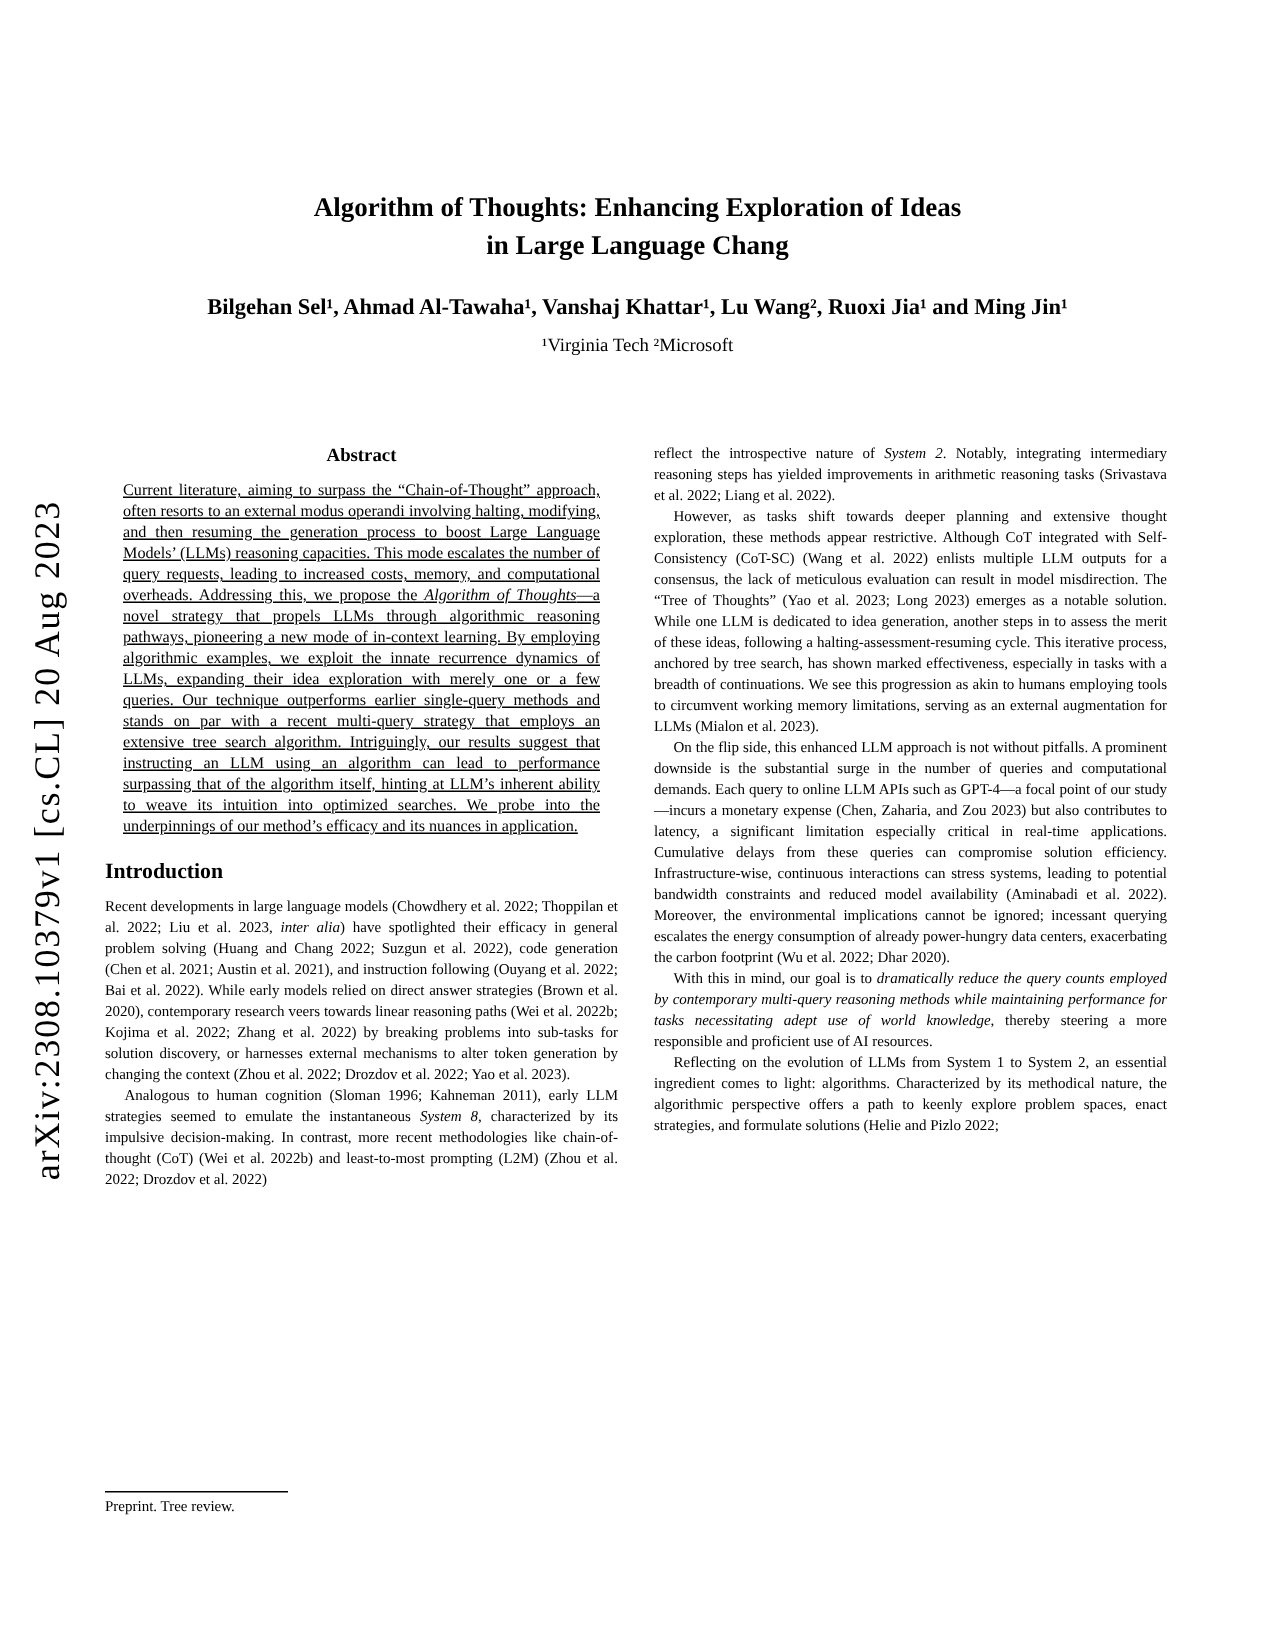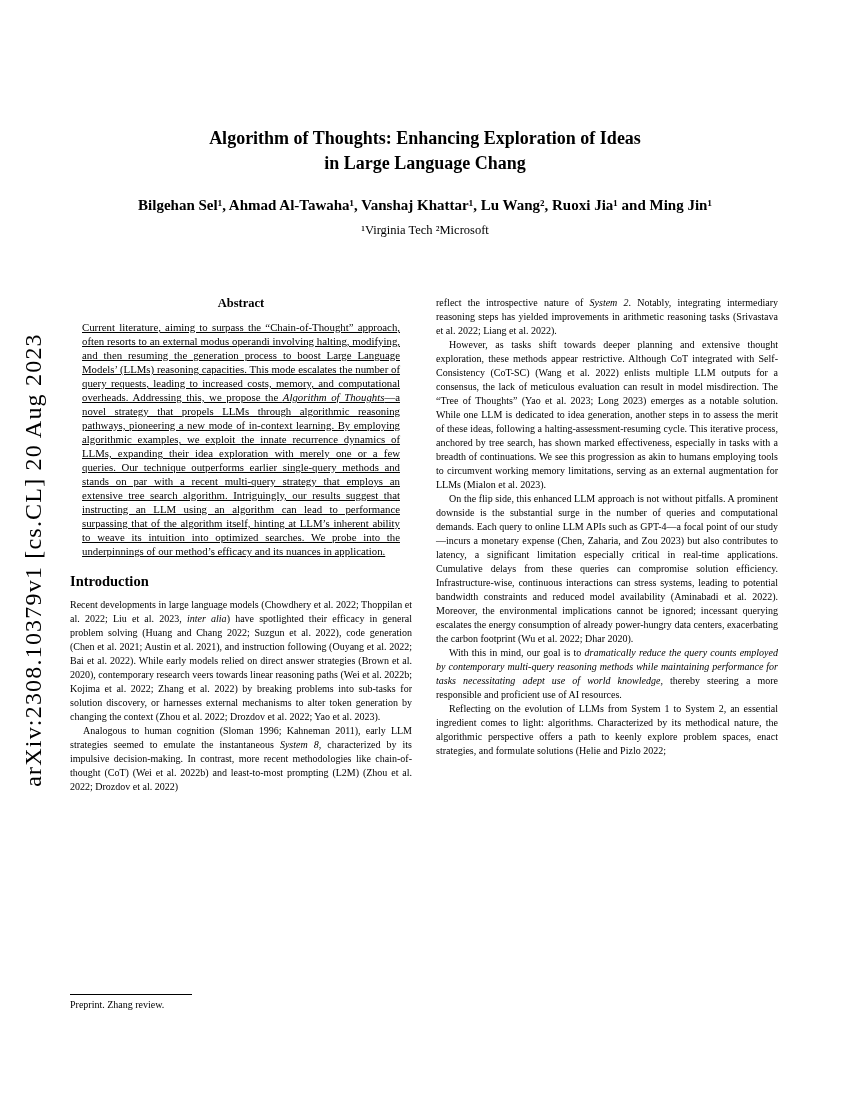--- a/index.html
+++ b/index.html
@@ -97,21 +97,21 @@
     <section class="col col-left">
       <h2 class="abstract-heading">Abstract</h2>
       <div class="abstract-text">Current literature, aiming to surpass the “Chain-of-Thought” approach, often resorts to an external modus operandi involving halting, modifying, and then resuming the generation process to boost Large Language Models’ (LLMs) reasoning capacities. This mode escalates the number of query requests, leading to increased costs, memory, and computational overheads. Addressing this, we propose the <i>Algorithm of Thoughts</i>—a novel strategy that propels LLMs through algorithmic reasoning pathways, pioneering a new mode of in-context learning. By employing algorithmic examples, we exploit the innate recurrence dynamics of LLMs, expanding their idea exploration with merely one or a few queries. Our technique outperforms earlier single-query methods and stands on par with a recent multi-query strategy that employs an extensive tree search algorithm. Intriguingly, our results suggest that instructing an LLM using an algorithm can lead to performance surpassing that of the algorithm itself, hinting at LLM’s inherent ability to weave its intuition into optimized searches. We probe into the underpinnings of our method’s efficacy and its nuances in application.</div>
 
       <h2 class="section-heading">Introduction</h2>
       <p class="para noindent">Recent developments in large language models (Chowdhery et al. 2022; Thoppilan et al. 2022; Liu et al. 2023, <i>inter alia</i>) have spotlighted their efficacy in general problem solving (Huang and Chang 2022; Suzgun et al. 2022), code generation (Chen et al. 2021; Austin et al. 2021), and instruction following (Ouyang et al. 2022; Bai et al. 2022). While early models relied on direct answer strategies (Brown et al. 2020), contemporary research veers towards linear reasoning paths (Wei et al. 2022b; Kojima et al. 2022; Zhang et al. 2022) by breaking problems into sub-tasks for solution discovery, or harnesses external mechanisms to alter token generation by changing the context (Zhou et al. 2022; Drozdov et al. 2022; Yao et al. 2023).</p>
       <p class="para">Analogous to human cognition (Sloman 1996; Kahneman 2011), early LLM strategies seemed to emulate the instantaneous <i>System 8</i>, characterized by its impulsive decision-making. In contrast, more recent methodologies like chain-of-thought (CoT) (Wei et al. 2022b) and least-to-most prompting (L2M) (Zhou et al. 2022; Drozdov et al. 2022)</p>
 
       <div class="footnote">
         <div class="footnote-rule"></div>
-        <div class="footnote-text">Preprint. Zhang review.</div>
+        <div class="footnote-text">Preprint. Tree review.</div>
       </div>
     </section>
 
     <section class="col col-right">
       <p class="para noindent">reflect the introspective nature of <i>System 2</i>. Notably, integrating intermediary reasoning steps has yielded improvements in arithmetic reasoning tasks (Srivastava et al. 2022; Liang et al. 2022).</p>
       <p class="para">However, as tasks shift towards deeper planning and extensive thought exploration, these methods appear restrictive. Although CoT integrated with Self-Consistency (CoT-SC) (Wang et al. 2022) enlists multiple LLM outputs for a consensus, the lack of meticulous evaluation can result in model misdirection. The “Tree of Thoughts” (Yao et al. 2023; Long 2023) emerges as a notable solution. While one LLM is dedicated to idea generation, another steps in to assess the merit of these ideas, following a halting-assessment-resuming cycle. This iterative process, anchored by tree search, has shown marked effectiveness, especially in tasks with a breadth of continuations. We see this progression as akin to humans employing tools to circumvent working memory limitations, serving as an external augmentation for LLMs (Mialon et al. 2023).</p>
       <p class="para">On the flip side, this enhanced LLM approach is not without pitfalls. A prominent downside is the substantial surge in the number of queries and computational demands. Each query to online LLM APIs such as GPT-4—a focal point of our study—incurs a monetary expense (Chen, Zaharia, and Zou 2023) but also contributes to latency, a significant limitation especially critical in real-time applications. Cumulative delays from these queries can compromise solution efficiency. Infrastructure-wise, continuous interactions can stress systems, leading to potential bandwidth constraints and reduced model availability (Aminabadi et al. 2022). Moreover, the environmental implications cannot be ignored; incessant querying escalates the energy consumption of already power-hungry data centers, exacerbating the carbon footprint (Wu et al. 2022; Dhar 2020).</p>
       <p class="para">With this in mind, our goal is to <i>dramatically reduce the query counts employed by contemporary multi-query reasoning methods while maintaining performance for tasks necessitating adept use of world knowledge</i>, thereby steering a more responsible and proficient use of AI resources.</p>
       <p class="para">Reflecting on the evolution of LLMs from System 1 to System 2, an essential ingredient comes to light: algorithms. Characterized by its methodical nature, the algorithmic perspective offers a path to keenly explore problem spaces, enact strategies, and formulate solutions (Helie and Pizlo 2022;</p>
     </section>

